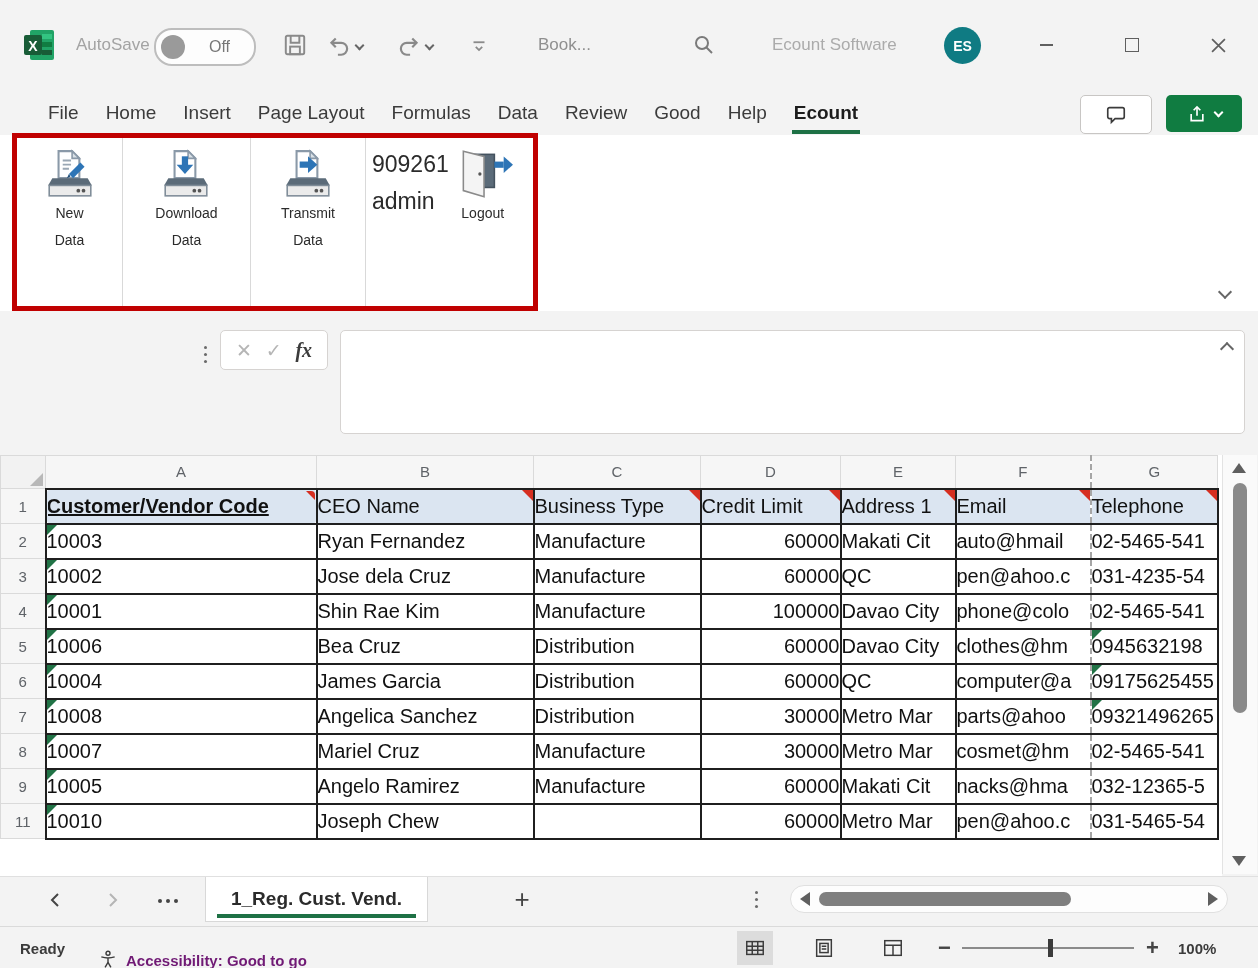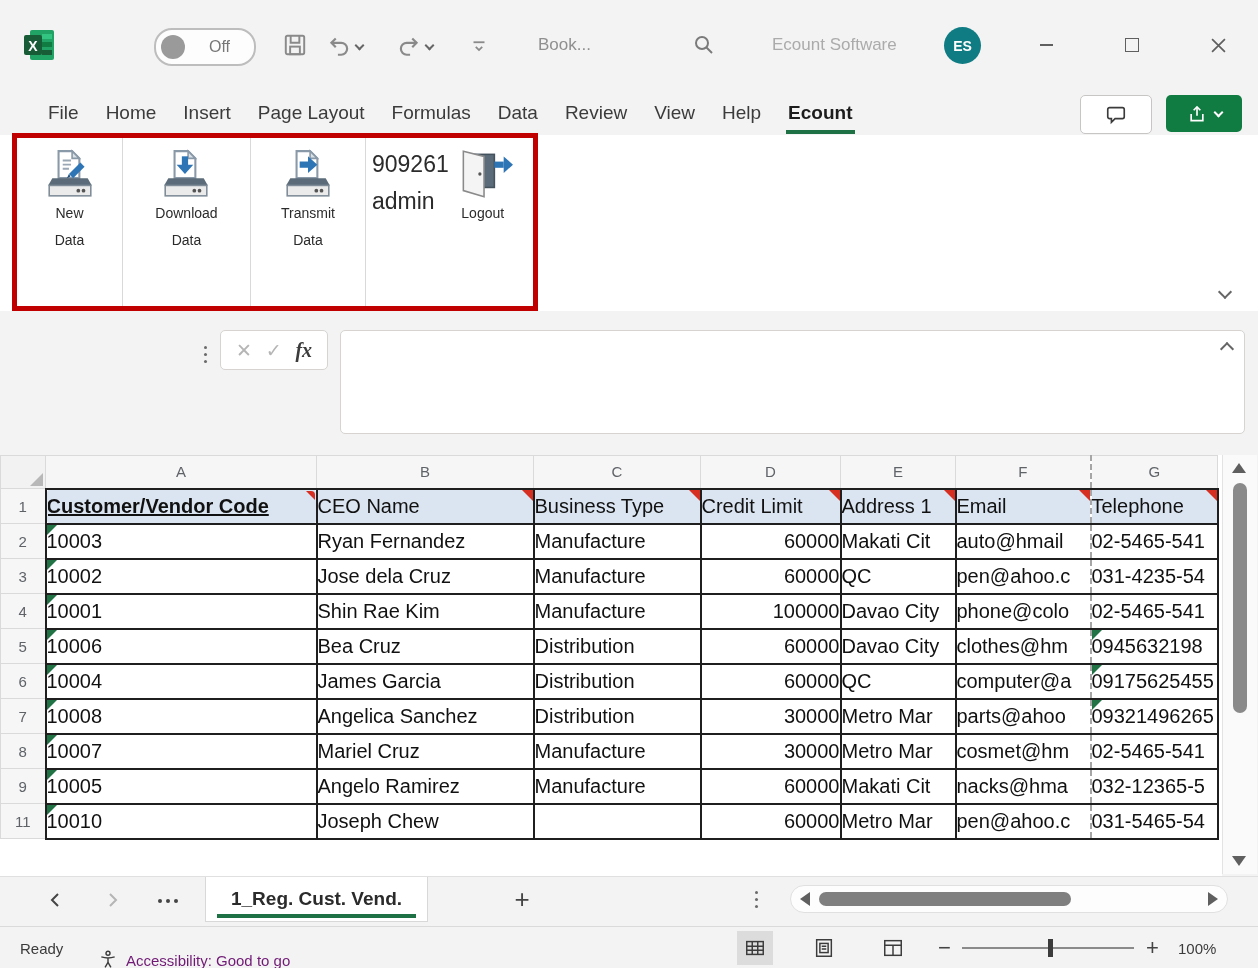--- a/index.html
+++ b/index.html
@@ -92,21 +92,21 @@
   #active-tab .name{font-size:19px;font-weight:bold;color:#2b2b2b;}
   #active-tab .underline{position:absolute;left:11px;right:11px;bottom:3px;height:4px;background:#1e7145;}
   #add-sheet{position:absolute;left:506px;top:6px;width:32px;height:32px;display:flex;align-items:center;justify-content:center;font-size:26px;color:#444;font-weight:300;}
   #hs-dots{position:absolute;left:755px;top:14px;}
   #hscroll{position:absolute;left:790px;top:8px;width:438px;height:28px;background:#fdfdfd;border:1px solid #e0e0e0;border-radius:14px;box-sizing:border-box;}
   #hthumb{position:absolute;left:28px;top:6px;width:252px;height:14px;background:#7f7f7f;border-radius:7px;}
   .tri-left{width:0;height:0;border-top:7px solid transparent;border-bottom:7px solid transparent;border-right:10px solid #5f5f5f;position:absolute;left:9px;top:6px;}
   .tri-right{width:0;height:0;border-top:7px solid transparent;border-bottom:7px solid transparent;border-left:10px solid #5f5f5f;position:absolute;right:9px;top:6px;}
 
   
-  #statusbar{position:absolute;left:0;top:926px;width:1258px;height:42px;background:#f3f3f3;border-top:1px solid #dadada;}
+  #statusbar{position:absolute;left:0;top:926px;width:1258px;height:42px;background:#f3f3f3;border-top:1px solid #dadada;font-weight:bold;}
   #status-ready{position:absolute;left:20px;top:0;height:42px;display:flex;align-items:center;font-size:15px;color:#3b3b3b;}
   #accessibility{position:absolute;left:98px;top:0;height:42px;display:flex;align-items:flex-end;gap:8px;font-size:15px;color:#701a75;}
   .viewbtn{position:absolute;top:4px;width:36px;height:34px;display:flex;align-items:center;justify-content:center;}
   .viewbtn.active{background:#dcdcdc;}
   #view-normal{left:737px;}#view-layout{left:806px;}#view-break{left:875px;}
   #zoom-out{position:absolute;left:938px;top:0;height:42px;display:flex;align-items:center;font-size:22px;color:#444;}
   #zoom-slider{position:absolute;left:962px;top:20px;width:172px;height:2px;background:#8a8a8a;}
   #zoom-thumb{position:absolute;left:86px;top:-8px;width:5px;height:18px;background:#3b3b3b;}
   #zoom-in{position:absolute;left:1146px;top:0;height:42px;display:flex;align-items:center;font-size:22px;color:#444;}
   #zoom-level{position:absolute;left:1178px;top:0;height:42px;display:flex;align-items:center;font-size:15px;color:#3b3b3b;}
@@ -124,20 +124,21 @@
     <div class="tb-abs" id="excel-logo">
       <svg width="34" height="34" viewBox="0 0 34 34">
         <rect x="8" y="2" width="24" height="30" rx="2" fill="#21a366"></rect>
         <rect x="20" y="6" width="10" height="5" fill="#33c481"></rect>
         <rect x="20" y="14" width="10" height="5" fill="#107c41"></rect>
         <rect x="20" y="22" width="10" height="5" fill="#185c37"></rect>
         <rect x="2" y="7" width="18" height="20" rx="2" fill="#185c37"></rect>
         <text x="11" y="23" font-size="14" font-weight="bold" fill="#fff" text-anchor="middle" font-family="Liberation Sans, sans-serif">X</text>
       </svg>
     </div>
+    <div class="tb-abs" id="autosave-label">AutoSave</div>
     <div class="tb-abs" id="autosave-toggle">
       <div id="autosave-knob"></div>
       <span id="autosave-state">Off</span>
     </div>
     <div class="tb-abs qa-icon" id="save-icon">
       <svg width="26" height="26" viewBox="0 0 24 24" fill="none" stroke="#8a8a8a" stroke-width="1.8">
         <rect x="3.5" y="3.5" width="17" height="17" rx="1.5"></rect>
         <path d="M8 3.5v6.5h8V3.5"></path>
           <rect x="7.5" y="13.5" width="9" height="7"></rect>
       </svg>
@@ -185,21 +186,21 @@
   </div>
 
   <div id="menubar">
     <span class="tab">File</span>
     <span class="tab">Home</span>
     <span class="tab">Insert</span>
     <span class="tab">Page Layout</span>
     <span class="tab">Formulas</span>
     <span class="tab">Data</span>
     <span class="tab">Review</span>
-    <span class="tab">View</span>
+    <span class="tab">Good</span>
     <span class="tab">Help</span>
     <span class="tab active">Ecount</span>
   </div>
   <div id="comments-btn">
     <svg width="22" height="22" viewBox="0 0 24 24" fill="none" stroke="#3b3b3b" stroke-width="1.8">
       <path d="M5 4h14a2 2 0 0 1 2 2v8a2 2 0 0 1-2 2h-8l-4 4v-4H5a2 2 0 0 1-2-2V6a2 2 0 0 1 2-2z"></path>
     </svg>
   </div>
   <div id="share-btn">
     <svg width="20" height="20" viewBox="0 0 24 24" fill="none" stroke="#fff" stroke-width="2">

